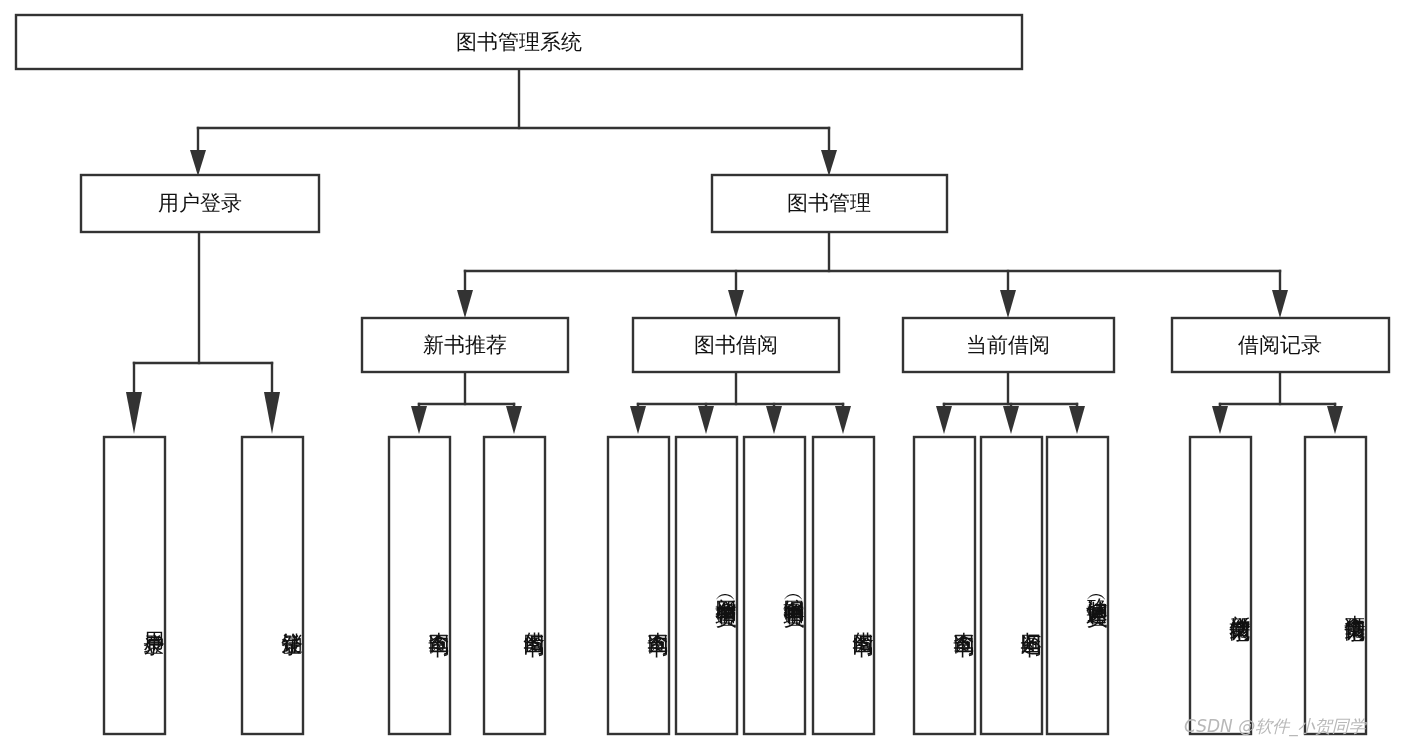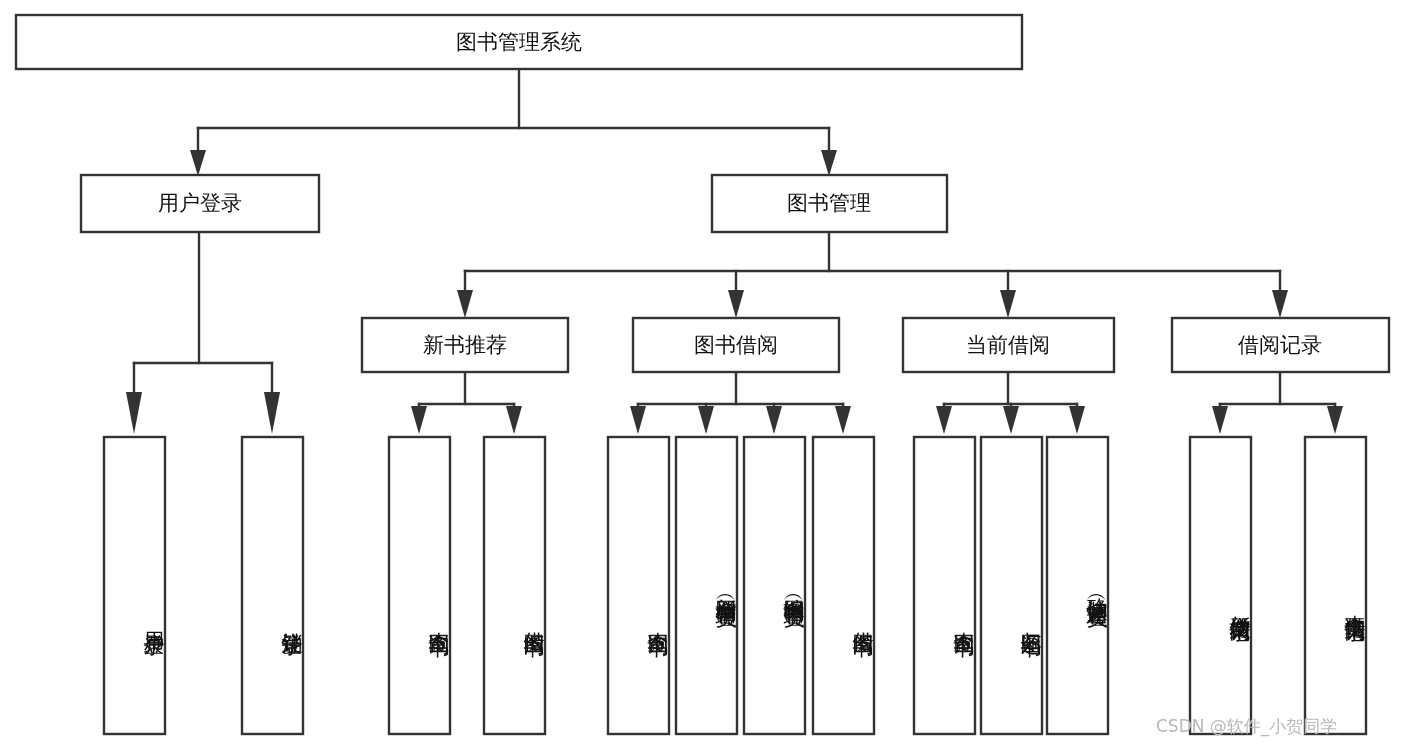--- a/index.html
+++ b/index.html
@@ -216,15 +216,15 @@
   <div class="vlabel" style="left:744px; top:444px; width:61px; height:288px;">编辑图书（管理员）</div>
   <div class="vlabel" style="left:813px; top:505px; width:61px; height:225px;">借阅图书</div>
 
   <div class="vlabel" style="left:914px; top:505px; width:61px; height:225px;">查询图书</div>
   <div class="vlabel" style="left:981px; top:505px; width:61px; height:225px;">归还图书</div>
   <div class="vlabel" style="left:1047px; top:444px; width:61px; height:288px;">确认归还（管理员）</div>
 
   <div class="vlabel" style="left:1190px; top:474px; width:61px; height:256px;">新增借阅记录</div>
   <div class="vlabel" style="left:1305px; top:474px; width:61px; height:256px;">查询借阅记录</div>
 
-  <div class="watermark" style="left:1156px; top:715px;">CSDN @软件_小贺同学</div>
+  <div class="watermark" style="left:1184px; top:715px;font-style:italic;">CSDN @软件_小贺同学</div>
 
 </div>
 
 </body></html>

